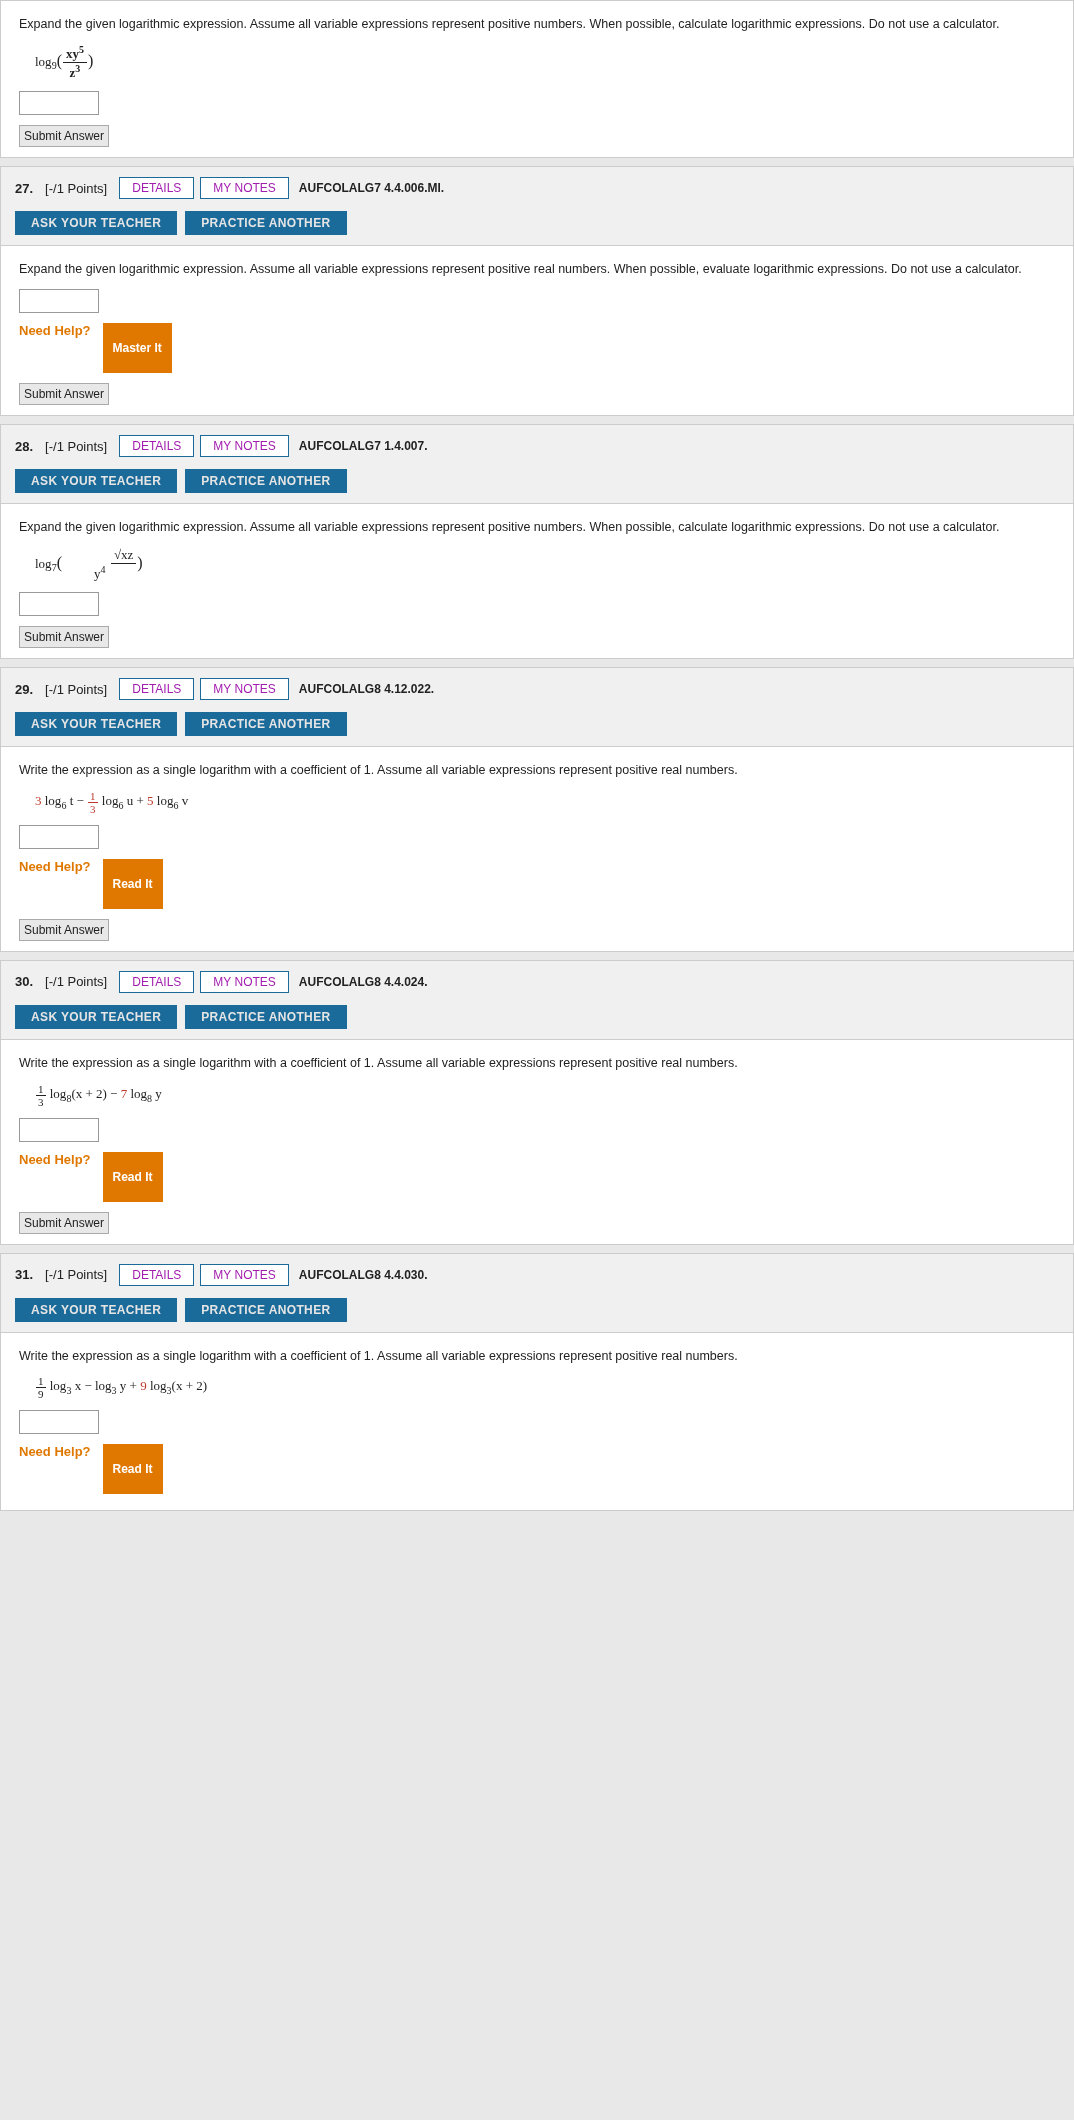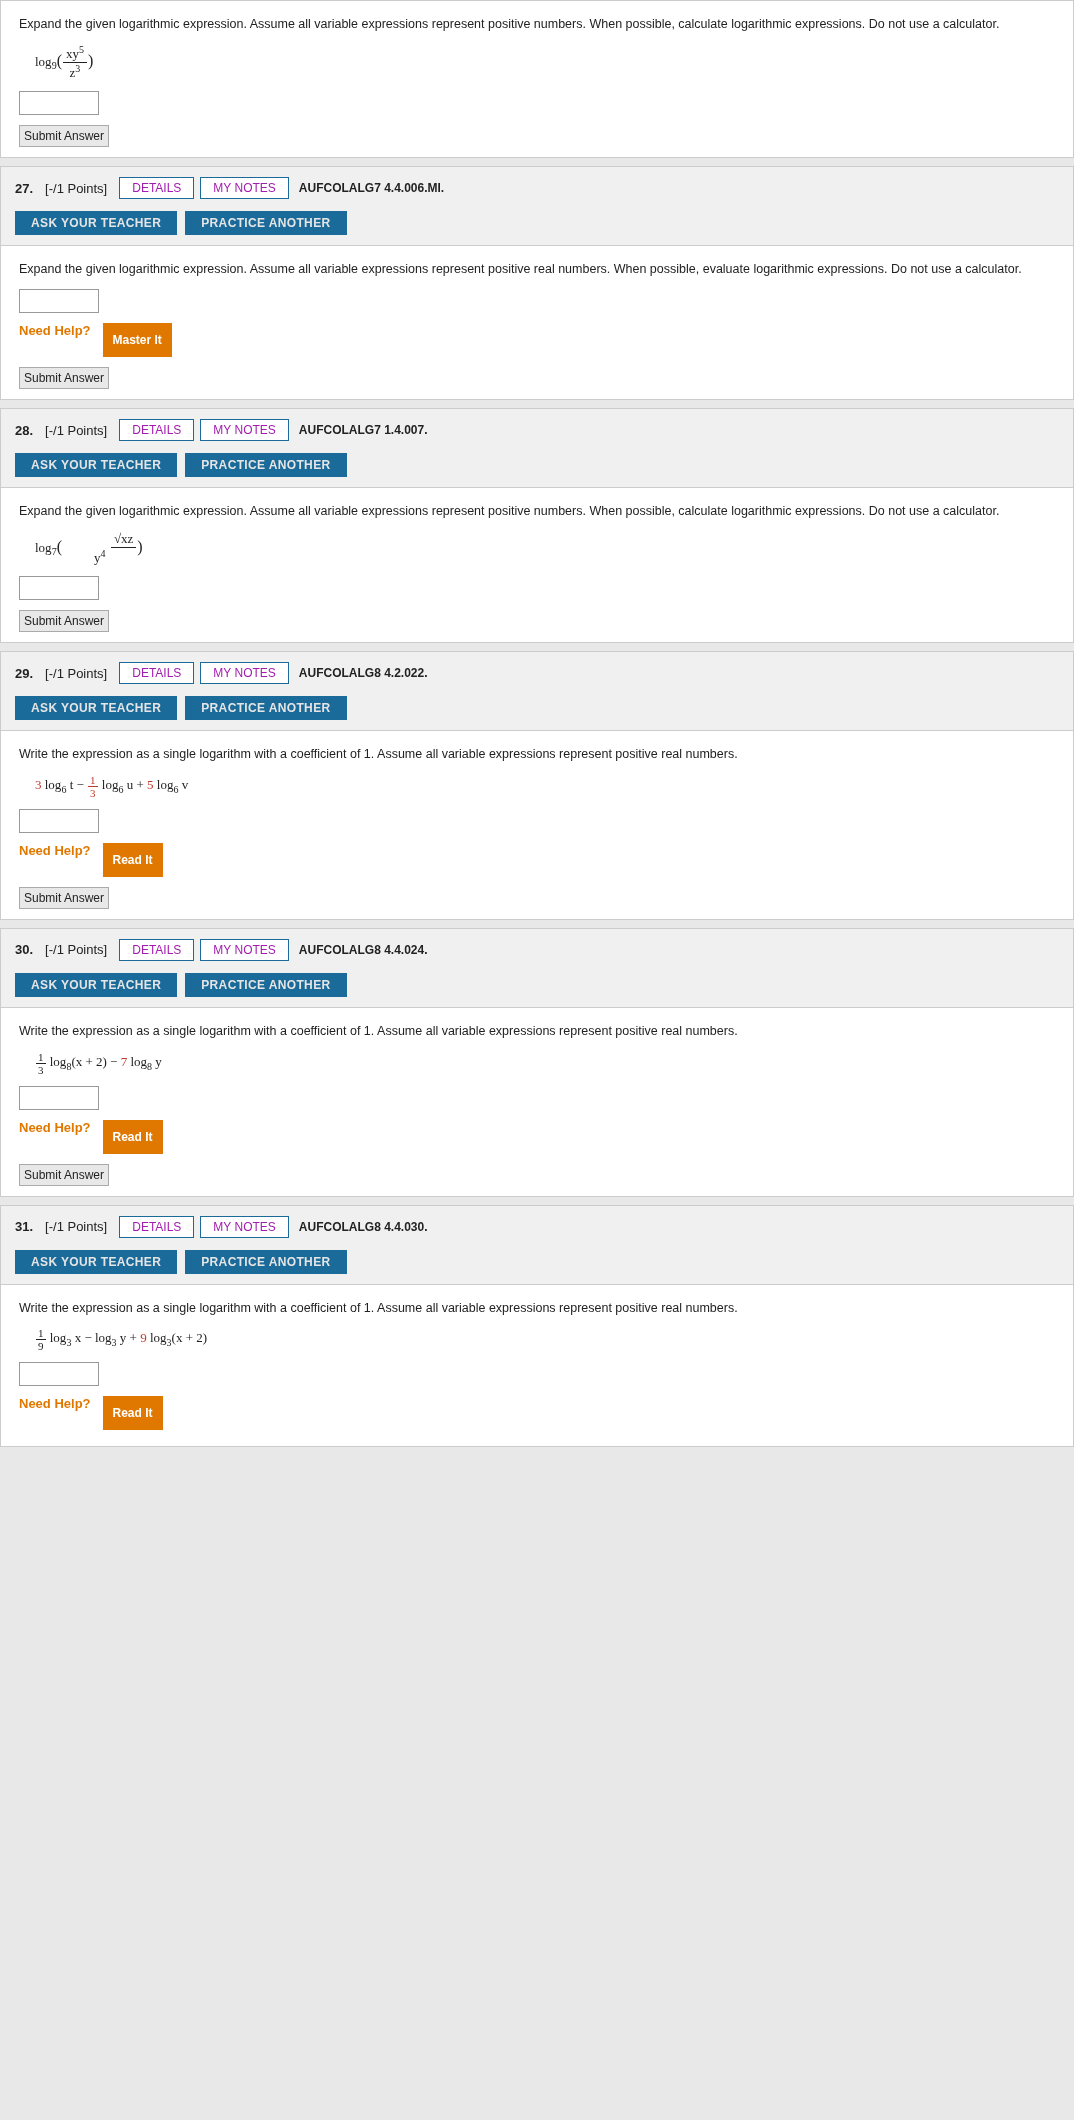--- a/index.html
+++ b/index.html
@@ -90,21 +90,21 @@
     }
     .need-help-label {
       color: #e07800;
       font-weight: bold;
       font-size: 13px;
     }
     .btn-help {
       background: #e07800;
       color: white;
       border: none;
-      padding: 10px 10px;
+      padding: 18px 10px;
       font-size: 12px;
       cursor: pointer;
       font-weight: bold;
     }
     .submit-row {
       margin-top: 10px;
     }
     .btn-submit {
       background: #e8e8e8;
       color: #222;
@@ -118,21 +118,21 @@
   </style>
 </head>
 <body>
 
 <div class="question-block">
   <div class="content-area" style="border-top:none;">
     <p class="problem-text">
       Expand the given logarithmic expression. Assume all variable expressions represent positive numbers. When possible, calculate logarithmic expressions. Do not use a calculator.
     </p>
     <div class="math-expr">
-      log<sub>9</sub><span style="font-size:16px;">(</span><span style="display:inline-flex;flex-direction:column;align-items:center;vertical-align:middle;font-size:13px;margin:0 1px;">
+      log<sub>9</sub><span style="font-size:16px;">(</span><span style="display:inline-flex;flex-direction:column;align-items:center;vertical-align:middle;font-size:13px;margin:0 1px;font-weight:bold;">
           <span style="border-bottom:1px solid #222;padding:0 3px;">xy<sup>5</sup></span>
           <span style="padding:0 3px;">z<sup>3</sup></span>
         </span><span style="font-size:16px;">)</span>
     </div>
     <div style="margin-bottom:8px;">
       <input type="text" style="">
     </div>
     <div class="submit-row">
       <button class="btn-submit">Submit Answer</button>
     </div>
@@ -194,21 +194,21 @@
     </div>
   </div>
 </div>
 
 <div class="question-block">
   <div class="question-header">
     <span class="question-number">29.</span>
     <span class="question-number" style="font-weight:normal;">[-/1 Points]</span>
     <button class="btn-outline">DETAILS</button>
     <button class="btn-outline">MY NOTES</button>
-    <span class="ref-text">AUFCOLALG8 4.2.022.</span>
+    <span class="ref-text">AUFCOLALG8 4.12.022.</span>
   </div>
   <div class="action-row">
     <button class="btn-blue">ASK YOUR TEACHER</button>
     <button class="btn-blue">PRACTICE ANOTHER</button>
   </div>
   <div class="content-area">
     <p class="problem-text">Write the expression as a single logarithm with a coefficient of 1. Assume all variable expressions represent positive real numbers.</p>
     <div class="math-expr">
       <span style="color:#c0392b;font-family:'Times New Roman',serif;">3</span> log<sub>6</sub> t −
       <span style="display:inline-flex;flex-direction:column;align-items:center;vertical-align:middle;font-size:11px;color:#c0392b;margin:0 1px;font-family:'Times New Roman',serif;">

